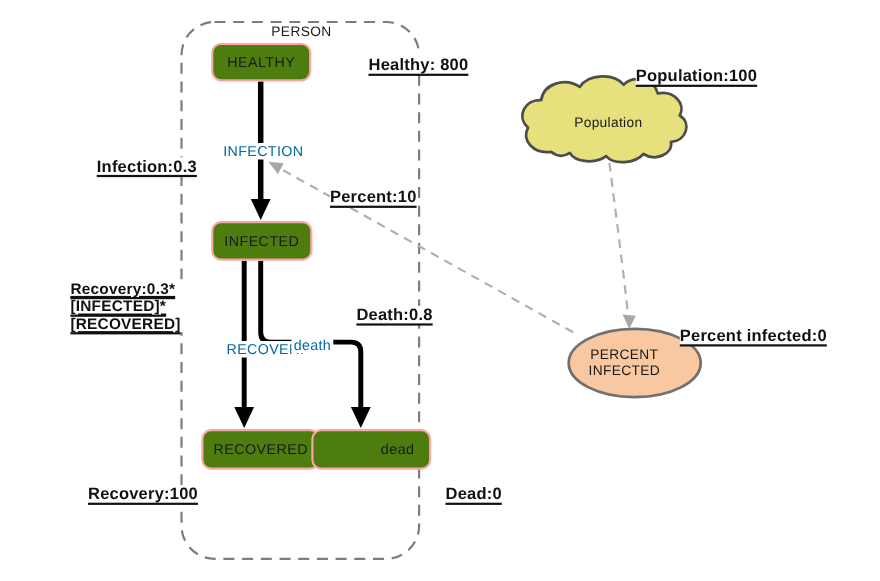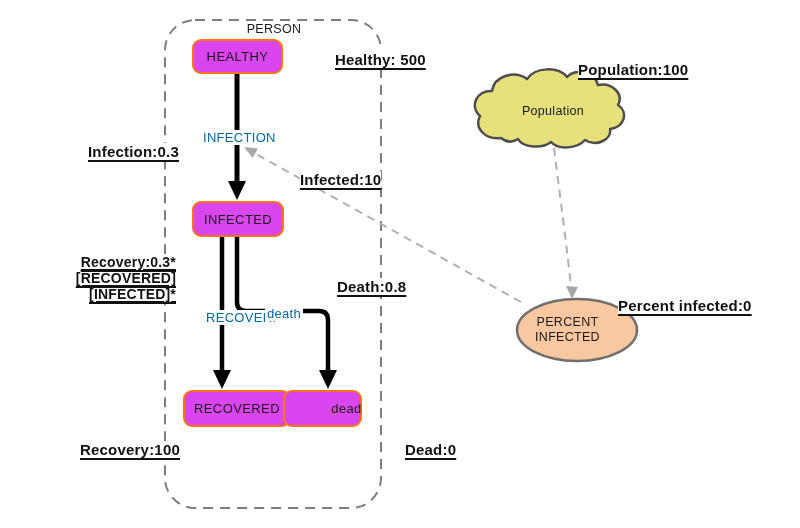--- a/index.html
+++ b/index.html
@@ -5,36 +5,36 @@
   html,body { margin:0; padding:0; background:#fff; }
   .stage {
     position:relative; width:800px; height:528px; background:#ffffff;
     font-family:"Liberation Sans", sans-serif; overflow:hidden;
   }
   .layer { position:absolute; left:0; top:0; width:800px; height:528px; }
   .layer.top { pointer-events:none; }
 
   .stock {
     position:absolute; box-sizing:border-box;
-    background:#d946ef; border:2px solid #f97316; border-radius:9px;
+    background:#4d7c0f; border:2px solid #fca5a5; border-radius:9px;
     display:flex; align-items:center; justify-content:center;
     font-size:13px; color:#1a1a1a; letter-spacing:0.4px;
   }
 
   .flabel {
     position:absolute; font-size:13px; color:#0369a1;
     background:#ffffff; padding:0 2px; letter-spacing:0.3px; white-space:nowrap;
   }
 
   .vlabel {
     position:absolute; font-size:15px; font-weight:700; color:#111111;
     background:#ffffff; white-space:nowrap; letter-spacing:0.2px;
     text-decoration:underline; text-decoration-thickness:1.5px; text-underline-offset:3px;
   }
-  .vlabel.multiline { text-align:right; line-height:16px; font-size:14px; }
+  .vlabel.multiline { text-align:left; line-height:16px; font-size:14px; }
   .vlabel.multiline span { display:block; text-decoration:underline; text-decoration-thickness:1.5px; text-underline-offset:2px; }
 
   .shape-label {
     position:absolute; font-size:12.5px; color:#1a1a1a; letter-spacing:0.3px;
     text-align:center; line-height:15px; background:transparent;
   }
 </style>
 </head>
 <body>
 
@@ -78,43 +78,43 @@
 
   <div class="stock" style="left:192px; top:39px; width:91px; height:35px;">
     <span>HEALTHY</span>
   </div>
   <div class="stock" style="left:192px; top:201px; width:92px; height:36px;">
     <span>INFECTED</span>
   </div>
   <div class="stock" style="left:183px; top:390px; width:108px; height:37px;">
     <span>RECOVERED</span>
   </div>
-  <div class="stock" style="left:283px; top:390px; width:79px; height:37px;padding-left:48px;">
+  <div class="stock" style="left:283px; top:390px; width:109px; height:37px;padding-left:48px;">
     <span>dead</span>
   </div>
 
   <div class="flabel" style="left:201px; top:130px;">INFECTION</div>
   <div class="flabel" style="left:204px; top:310px;">RECOVER:</div>
   <div class="flabel" style="left:265px; top:306px;">death</div>
 
   <div class="shape-label" style="left:510px; top:104px; width:86px;">Population</div>
   <div class="shape-label" style="left:517px; top:315px; width:101px;">
     <span style="display:block;">PERCENT</span>
     <span style="display:block;">INFECTED</span>
   </div>
 
-  <div class="vlabel" style="left:335px; top:51px;">Healthy: 500</div>
+  <div class="vlabel" style="left:335px; top:51px;">Healthy: 800</div>
   <div class="vlabel" style="left:88px; top:103px;margin-top:40px;">Infection:0.3</div>
-  <div class="vlabel" style="left:300px; top:171px;">Infected:10</div>
+  <div class="vlabel" style="left:300px; top:171px;">Percent:10</div>
   <div class="vlabel multiline" style="left:64px; top:254px; width:112px;">
     <span>Recovery:0.3*</span>
+    <span>[INFECTED]*</span>
     <span>[RECOVERED]</span>
-    <span>[INFECTED]*</span>
   </div>
-  <div class="vlabel" style="left:337px; top:278px;">Death:0.8</div>
+  <div class="vlabel" style="left:324px; top:278px;">Death:0.8</div>
   <div class="vlabel" style="left:80px; top:441px;">Recovery:100</div>
   <div class="vlabel" style="left:405px; top:441px;text-align:center;">Dead:0</div>
   <div class="vlabel" style="left:578px; top:61px;">Population:100</div>
   <div class="vlabel" style="left:618px; top:297px;">Percent infected:0</div>
 
   <svg class="layer top" width="800" height="528" viewBox="0 0 800 528">
     <polygon points="244,147 258,148.5 252.6,158.1" fill="#a8a8a8"></polygon>
   </svg>
 
 </div>

